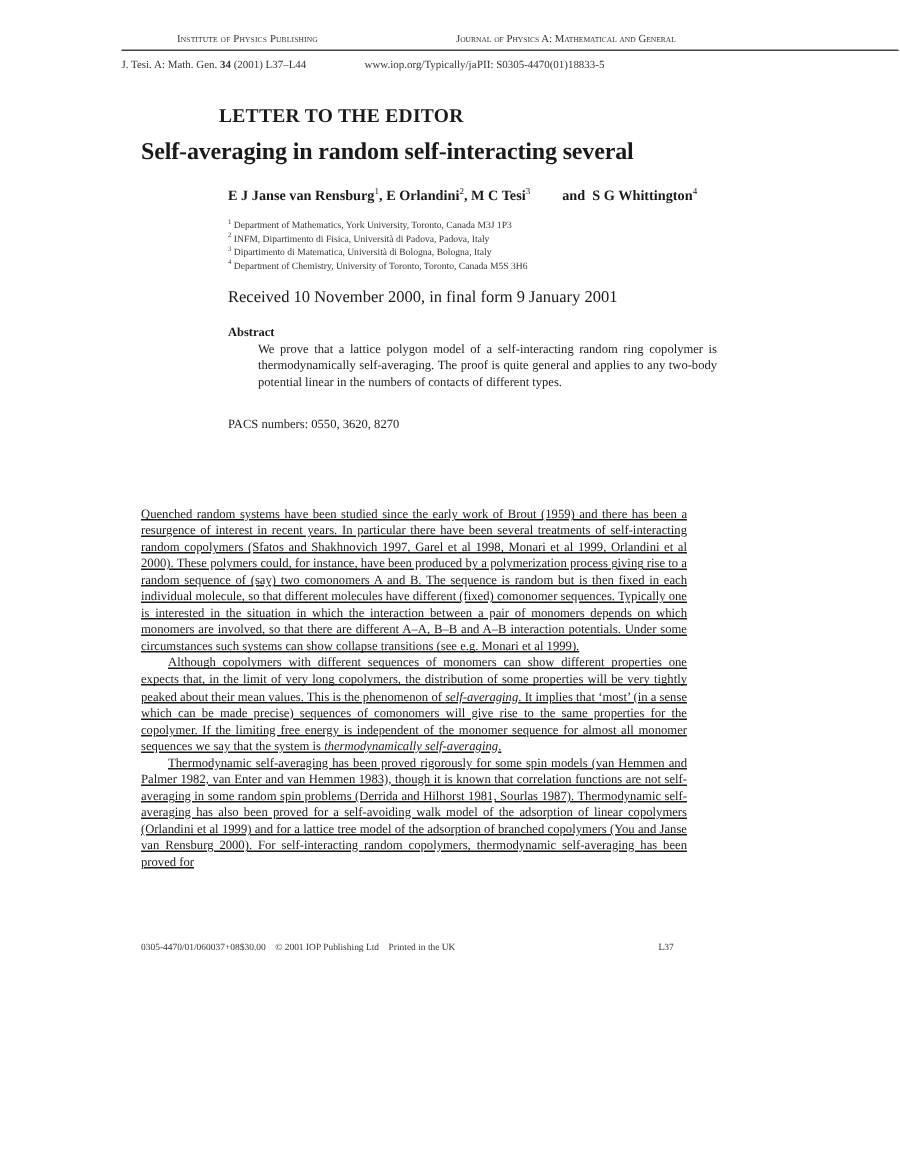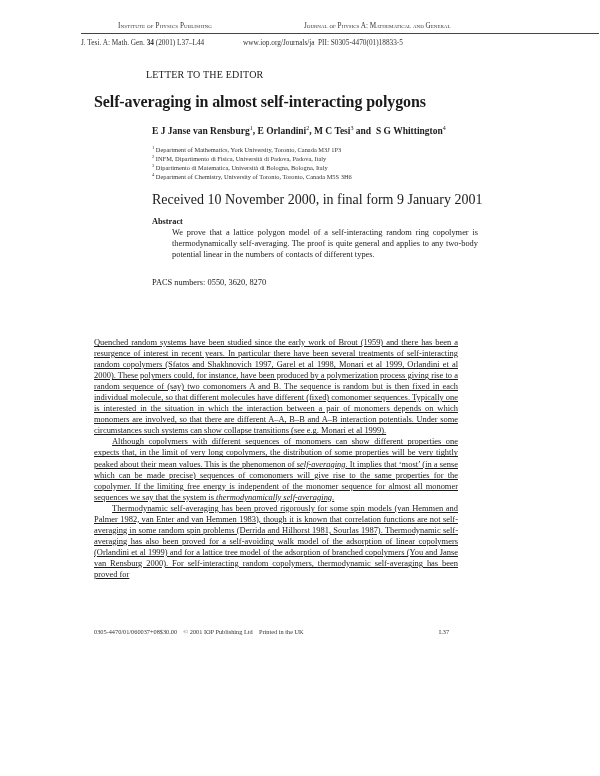--- a/index.html
+++ b/index.html
@@ -5,27 +5,27 @@
   html, body { margin:0; padding:0; background:#ffffff; }
   body { width:600px; height:776px; position:relative; overflow:hidden;
          font-family:"Liberation Serif", "DejaVu Serif", serif; color:#1a1a1a; }
   .abs { position:absolute; }
   .hdr-top { left:81px; top:22px; width:318px; font-size:7.2px; font-variant:small-caps; letter-spacing:0.1px; color:#333;margin-left:37px; }
   .hdr-top-right { right:200px; top:22px; font-size:7.2px; font-variant:small-caps; color:#333; text-align:right; }
   .hdr-rule { left:81px; top:33px; width:318px; height:1px; background:#444; }
   .hdr-cite { left:81px; top:38px; font-size:7.3px; color:#333; }
   .hdr-url { left:243px; top:38px; font-size:7.3px; color:#333; }
   .hdr-pii { left:318px; top:38px; font-size:7.3px; color:#333; }
-  .letter { left:146px; top:69px; font-size:10px; font-weight:normal; letter-spacing:0.2px;text-align:center; }
+  .letter { left:146px; top:69px; font-size:13px; font-weight:bold; letter-spacing:0.2px;text-align:center; }
   .title { left:94px; top:93px; font-size:16px; font-weight:bold; letter-spacing:-0.1px; }
   .authors { left:152px; top:125px; font-size:9.5px; font-weight:bold; }
   .authors sup { font-size:6px; font-weight:normal; }
   .affil { left:152px; font-size:6.4px; color:#333; line-height:9px; }
   .affil sup { font-size:4.5px; }
-  .received { left:152px; top:192px; font-size:14px; }
+  .received { left:152px; top:192px; font-size:11px; }
   .abs-head { left:152px; top:217px; font-size:8.3px; font-weight:bold; }
   .abs-body { left:160px; top:227px; width:306px; font-size:8.4px; line-height:11.2px; text-align:justify;margin-left:12px; }
   .pacs { left:152px; top:278px; font-size:8.4px; }
   .body-text { left:94px; width:364px; font-size:8.45px; line-height:11.05px; text-align:justify; }
   .body-text p { margin:0; }
   .indent { text-indent:18px; }
   .foot-left { left:94px; top:628px; font-size:6.3px; color:#333; }
   .foot-right { left:439px; top:628px; font-size:6.3px; color:#333; }
   i { font-style:italic; }
 </style>
@@ -33,30 +33,30 @@
 <body>
 
 <div class="abs hdr-top">Institute of Physics Publishing</div>
 <div class="abs hdr-top-right" style="left:304px; right:auto; width:295px; text-align:left;">Journal of Physics A: Mathematical and General</div>
 <div class="abs hdr-rule" style="width:518px;"></div>
 <div class="abs hdr-cite">
   <span>J. Tesi. A: Math. Gen.</span>
   <b>34</b>
   <span>(2001) L37–L44</span>
 </div>
-<div class="abs hdr-url">www.iop.org/Journals/ja</div>
+<div class="abs hdr-url">www.iop.org/Typically/ja</div>
 <div class="abs hdr-pii">PII: S0305-4470(01)18833-5</div>
 
 <div class="abs letter">LETTER TO THE EDITOR</div>
-<div class="abs title">Self-averaging in almost self-interacting polygons</div>
+<div class="abs title">Self-averaging in random self-interacting several</div>
 
 <div class="abs authors">
   <span>E J Janse van Rensburg</span><sup>1</sup><span>, </span>
   <span>E Orlandini</span><sup>2</sup><span>, </span>
-  <span>M C Tesi</span><sup>3</sup><span style="white-space:pre;"> and </span>
+  <span>M C Tesi</span><sup>3</sup><span style="white-space:pre;margin-left:19px;"> and </span>
   <span>S G Whittington</span><sup>4</sup>
 </div>
 
 <div class="abs affil" style="top:143px;"><sup>1</sup> <span>Department of Mathematics, York University, Toronto, Canada M3J 1P3</span></div>
 <div class="abs affil" style="top:152px;"><sup>2</sup> <span>INFM, Dipartimento di Fisica, Università di Padova, Padova, Italy</span></div>
 <div class="abs affil" style="top:161px;"><sup>3</sup> <span>Dipartimento di Matematica, Università di Bologna, Bologna, Italy</span></div>
 <div class="abs affil" style="top:170px;"><sup>4</sup> <span>Department of Chemistry, University of Toronto, Toronto, Canada M5S 3H6</span></div>
 
 <div class="abs received">Received 10 November 2000, in final form 9 January 2001</div>
 <div class="abs abs-head">Abstract</div>

